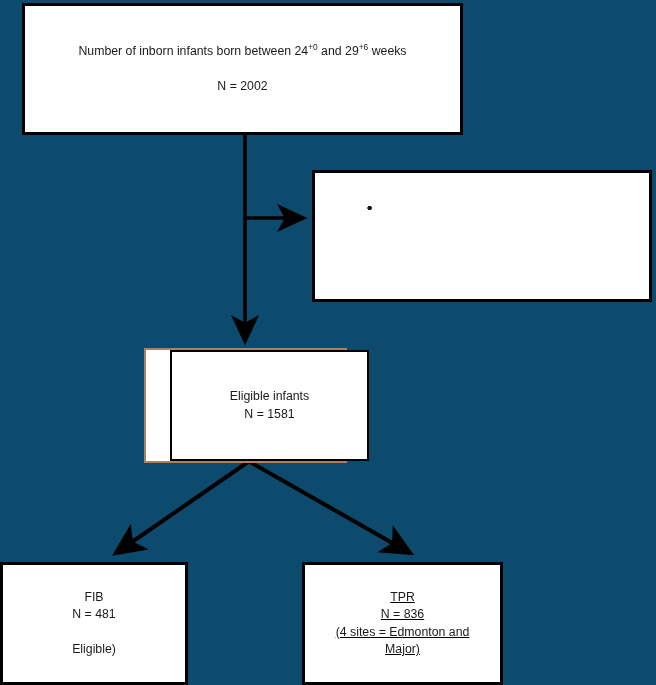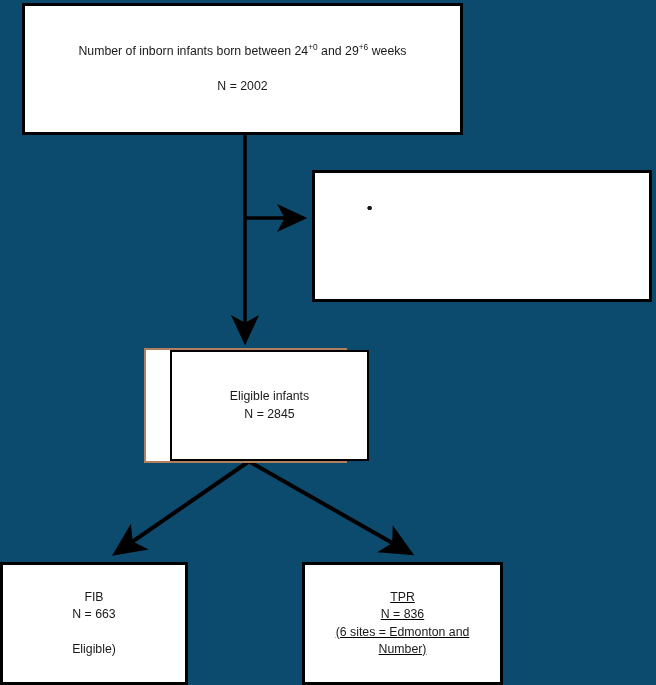--- a/index.html
+++ b/index.html
@@ -170,24 +170,24 @@
   <div class="node" id="node-excluded">
     <ul>
       <li><span class="bullet">•</span></li>
       <li><span class="bullet">•</span></li>
       <li><span class="bullet">•</span></li>
     </ul>
   </div>
 
   <div id="node-eligible-outer"></div>
   <div class="node" id="node-eligible">
-    <div class="txt"><span>Eligible infants</span><br><span>N = 2845</span></div>
+    <div class="txt"><span>Eligible infants</span><br><span>N = 1581</span></div>
   </div>
 
   <div class="node" id="node-fib">
-    <div class="txt"><span>FIB</span><br><span>N = 663</span><br><br><span>Eligible)</span></div>
+    <div class="txt"><span>FIB</span><br><span>N = 481</span><br><br><span>Eligible)</span></div>
   </div>
 
   <div class="node" id="node-tpr">
-    <div class="txt"><span>TPR</span><br><span>N = 836</span><br><span>(6 sites = Edmonton and</span><br><span>Number)</span></div>
+    <div class="txt"><span>TPR</span><br><span>N = 836</span><br><span>(4 sites = Edmonton and</span><br><span>Major)</span></div>
   </div>
 
 </div>
 
 </body></html>

